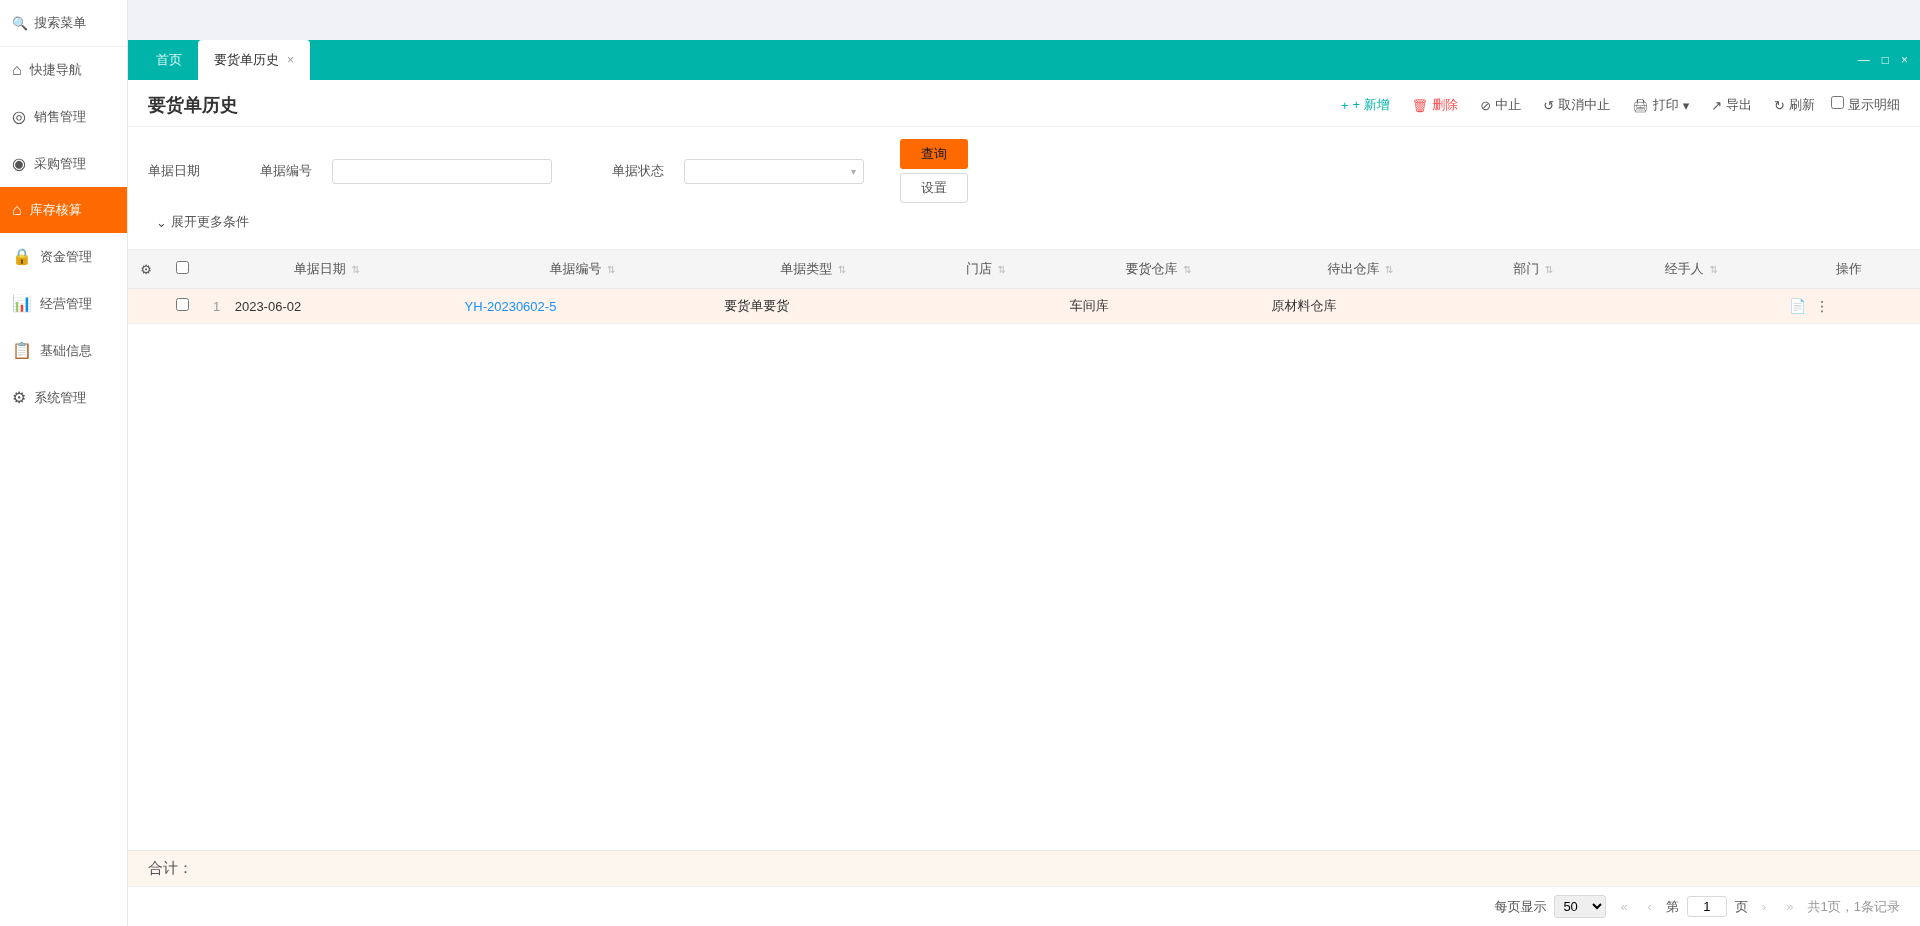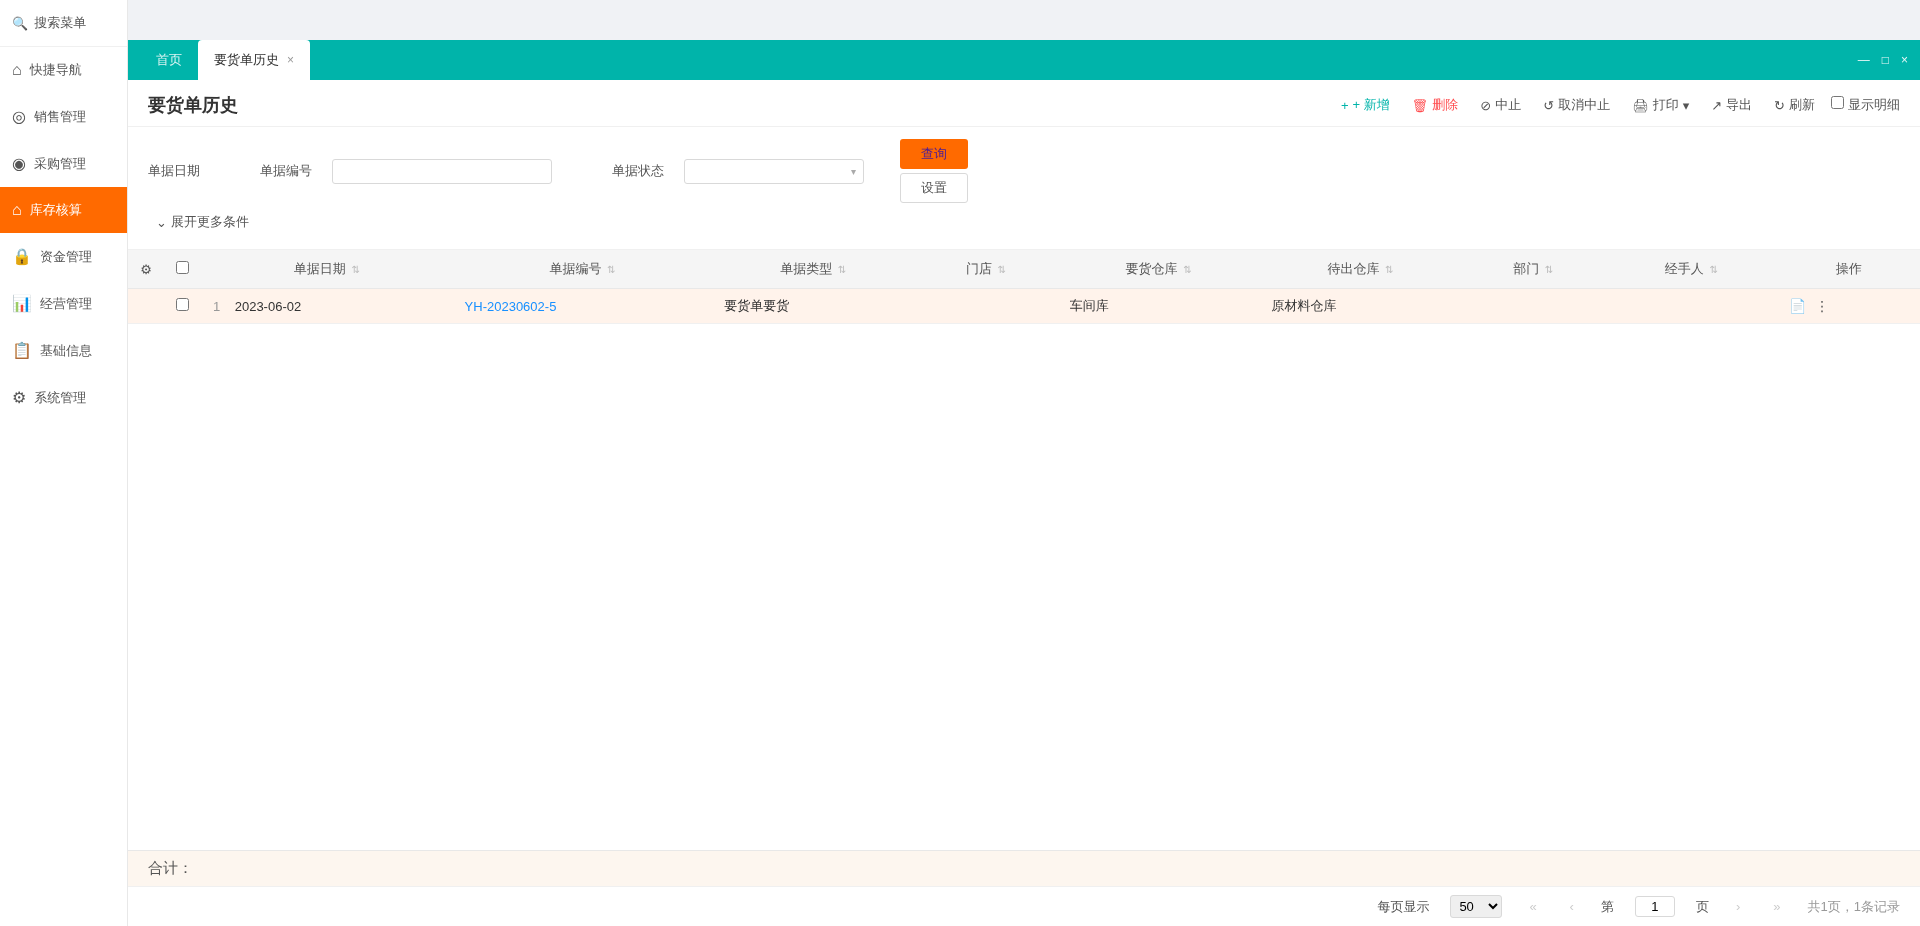--- a/index.html
+++ b/index.html
@@ -64,29 +64,29 @@
     .link-cell { color: #1890ff; cursor: pointer; text-decoration: none; }
     .settings-col { width: 36px; text-align: center; }
     .checkbox-col { width: 36px; text-align: center; }
     .action-icons { display: flex; align-items: center; gap: 8px; }
     .action-icon { cursor: pointer; color: #555; font-size: 14px; }
 
     
     .table-footer { background: #fdf6ef; padding: 8px 20px; border-top: 1px solid #e8e8e8; font-size: 15px; color: #555; display: flex; align-items: center; }
 
     
-    .pagination-bar { padding: 8px 20px; display: flex; align-items: center; justify-content: flex-end; gap: 21px; border-top: 1px solid #f0f0f0; font-size: 13px; color: #555; }
+    .pagination-bar { padding: 8px 20px; display: flex; align-items: center; justify-content: flex-end; gap: 8px; border-top: 1px solid #f0f0f0; font-size: 13px; color: #555; }
     .per-page-select { border: 1px solid #d9d9d9; border-radius: 3px; padding: 2px 4px; font-size: 13px; outline: none; cursor: pointer; }
     .page-nav-btn { cursor: pointer; color: #555; padding: 2px 6px; border-radius: 3px; }
     .page-nav-btn.disabled { color: #ccc; cursor: not-allowed; }
     .page-input { border: 1px solid #d9d9d9; border-radius: 3px; width: 40px; text-align: center; padding: 2px 4px; font-size: 13px; outline: none; }
     .page-info { color: #999; }
 
     
-    .btn-query { background: #ff6a00; color: #4c1d95; border: none; border-radius: 3px; padding: 6px 20px; font-size: 13px; cursor: pointer; }
+    .btn-query { background: #ff6a00; color: #0f172a; border: none; border-radius: 3px; padding: 6px 20px; font-size: 13px; cursor: pointer; }
     .btn-setting { background: #fff; color: #555; border: 1px solid #d9d9d9; border-radius: 3px; padding: 5px 20px; font-size: 13px; cursor: pointer; margin-top: 4px; }
     .query-btn-group { display: flex; flex-direction: column; gap: 0; margin-left: 16px; }
   </style>
 </head>
 <body>
 
 <div class="app-container">
 
   <div class="sidebar">
     <div class="sidebar-search">

